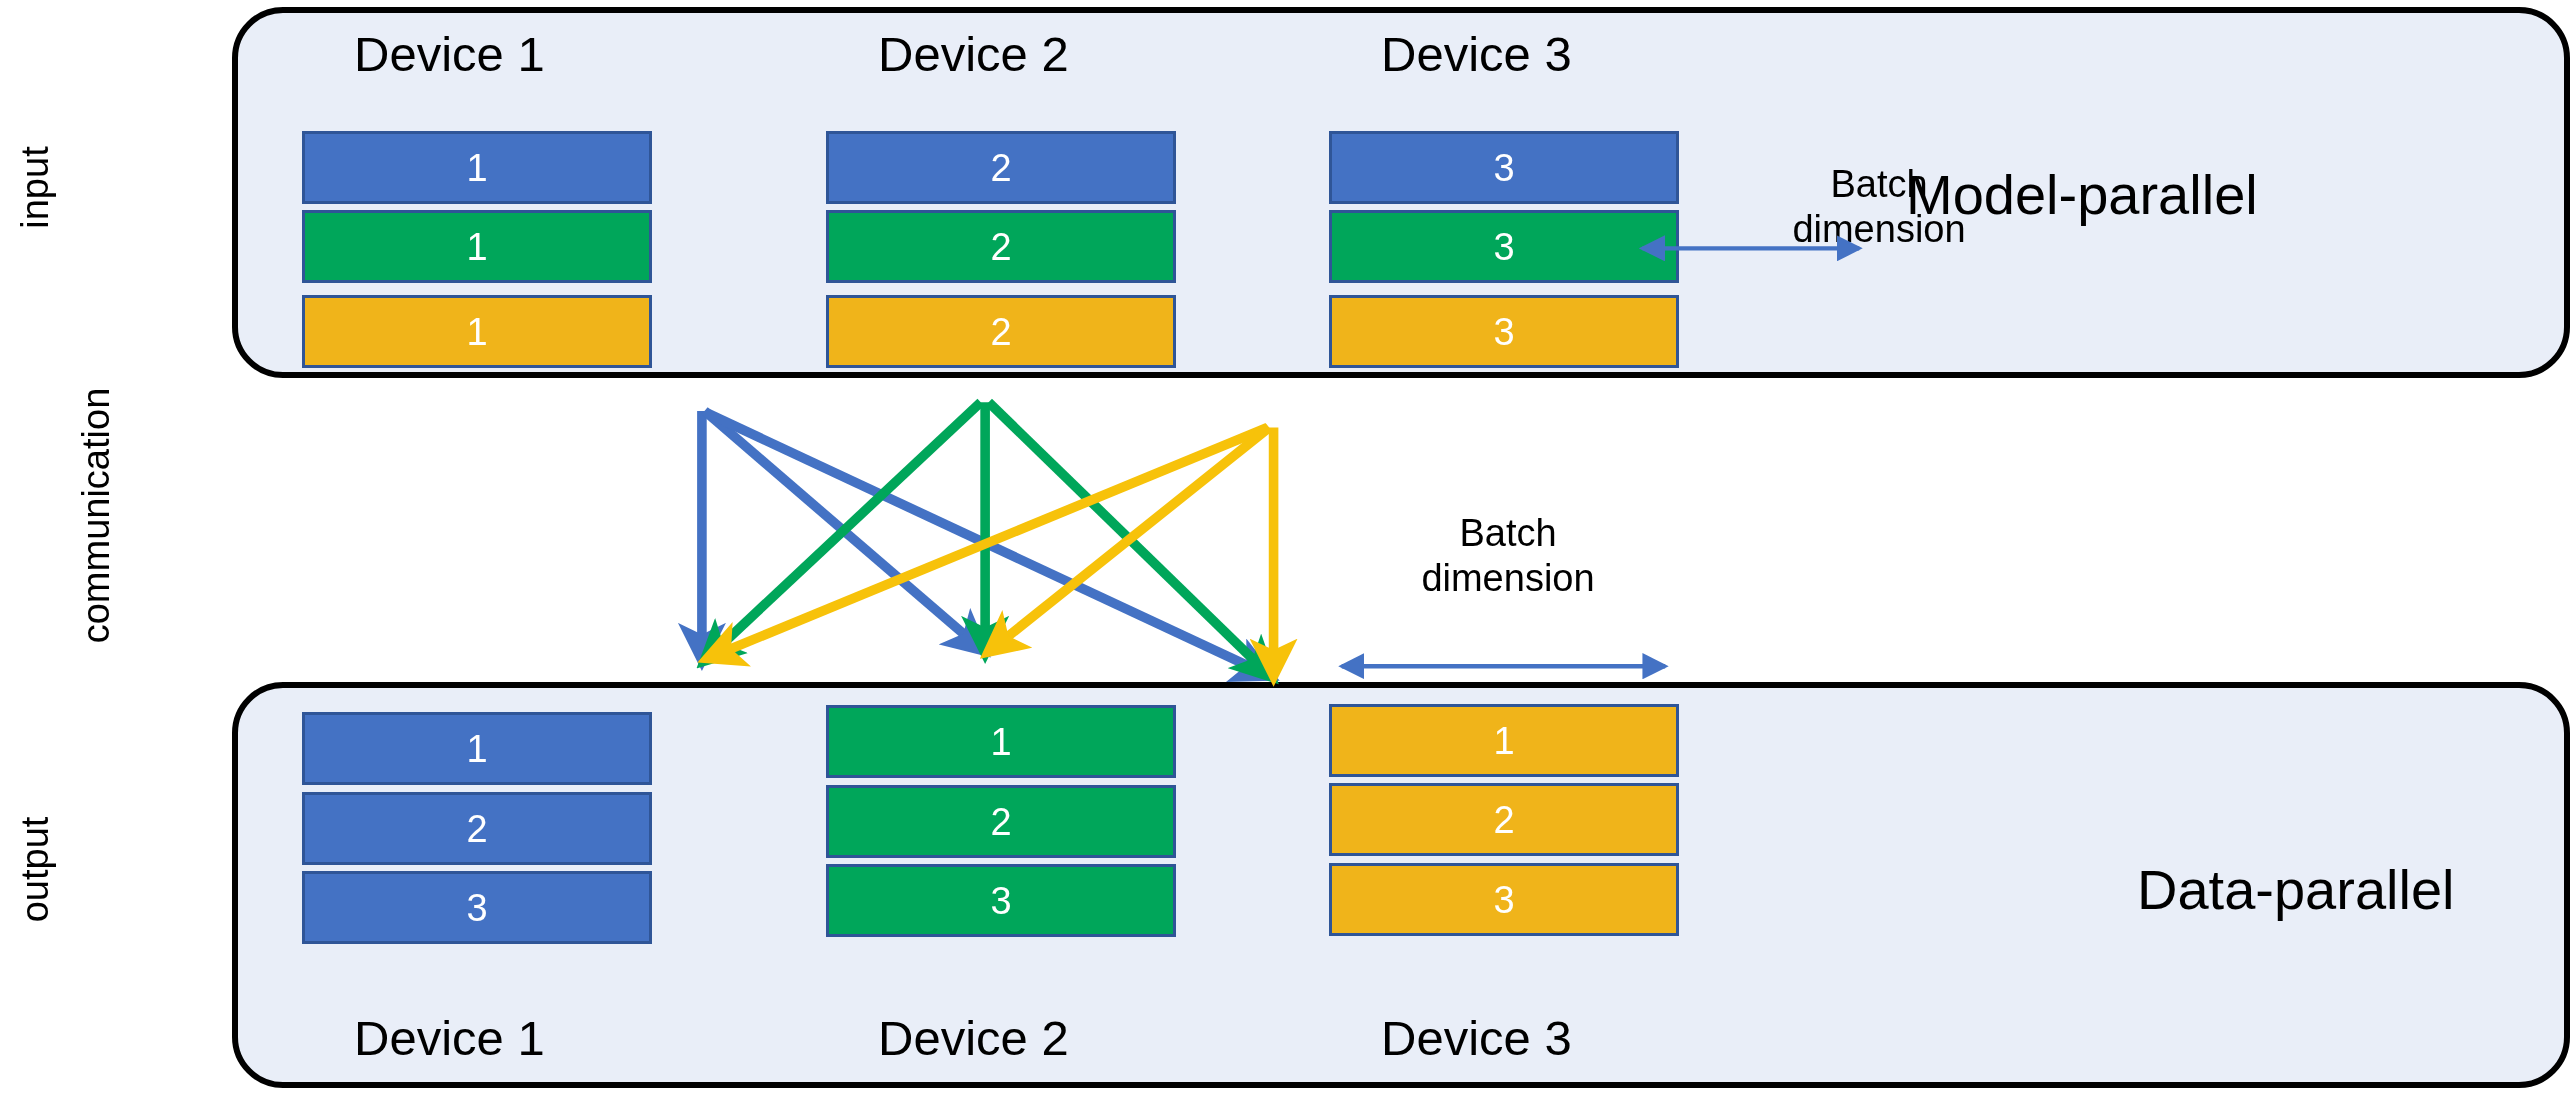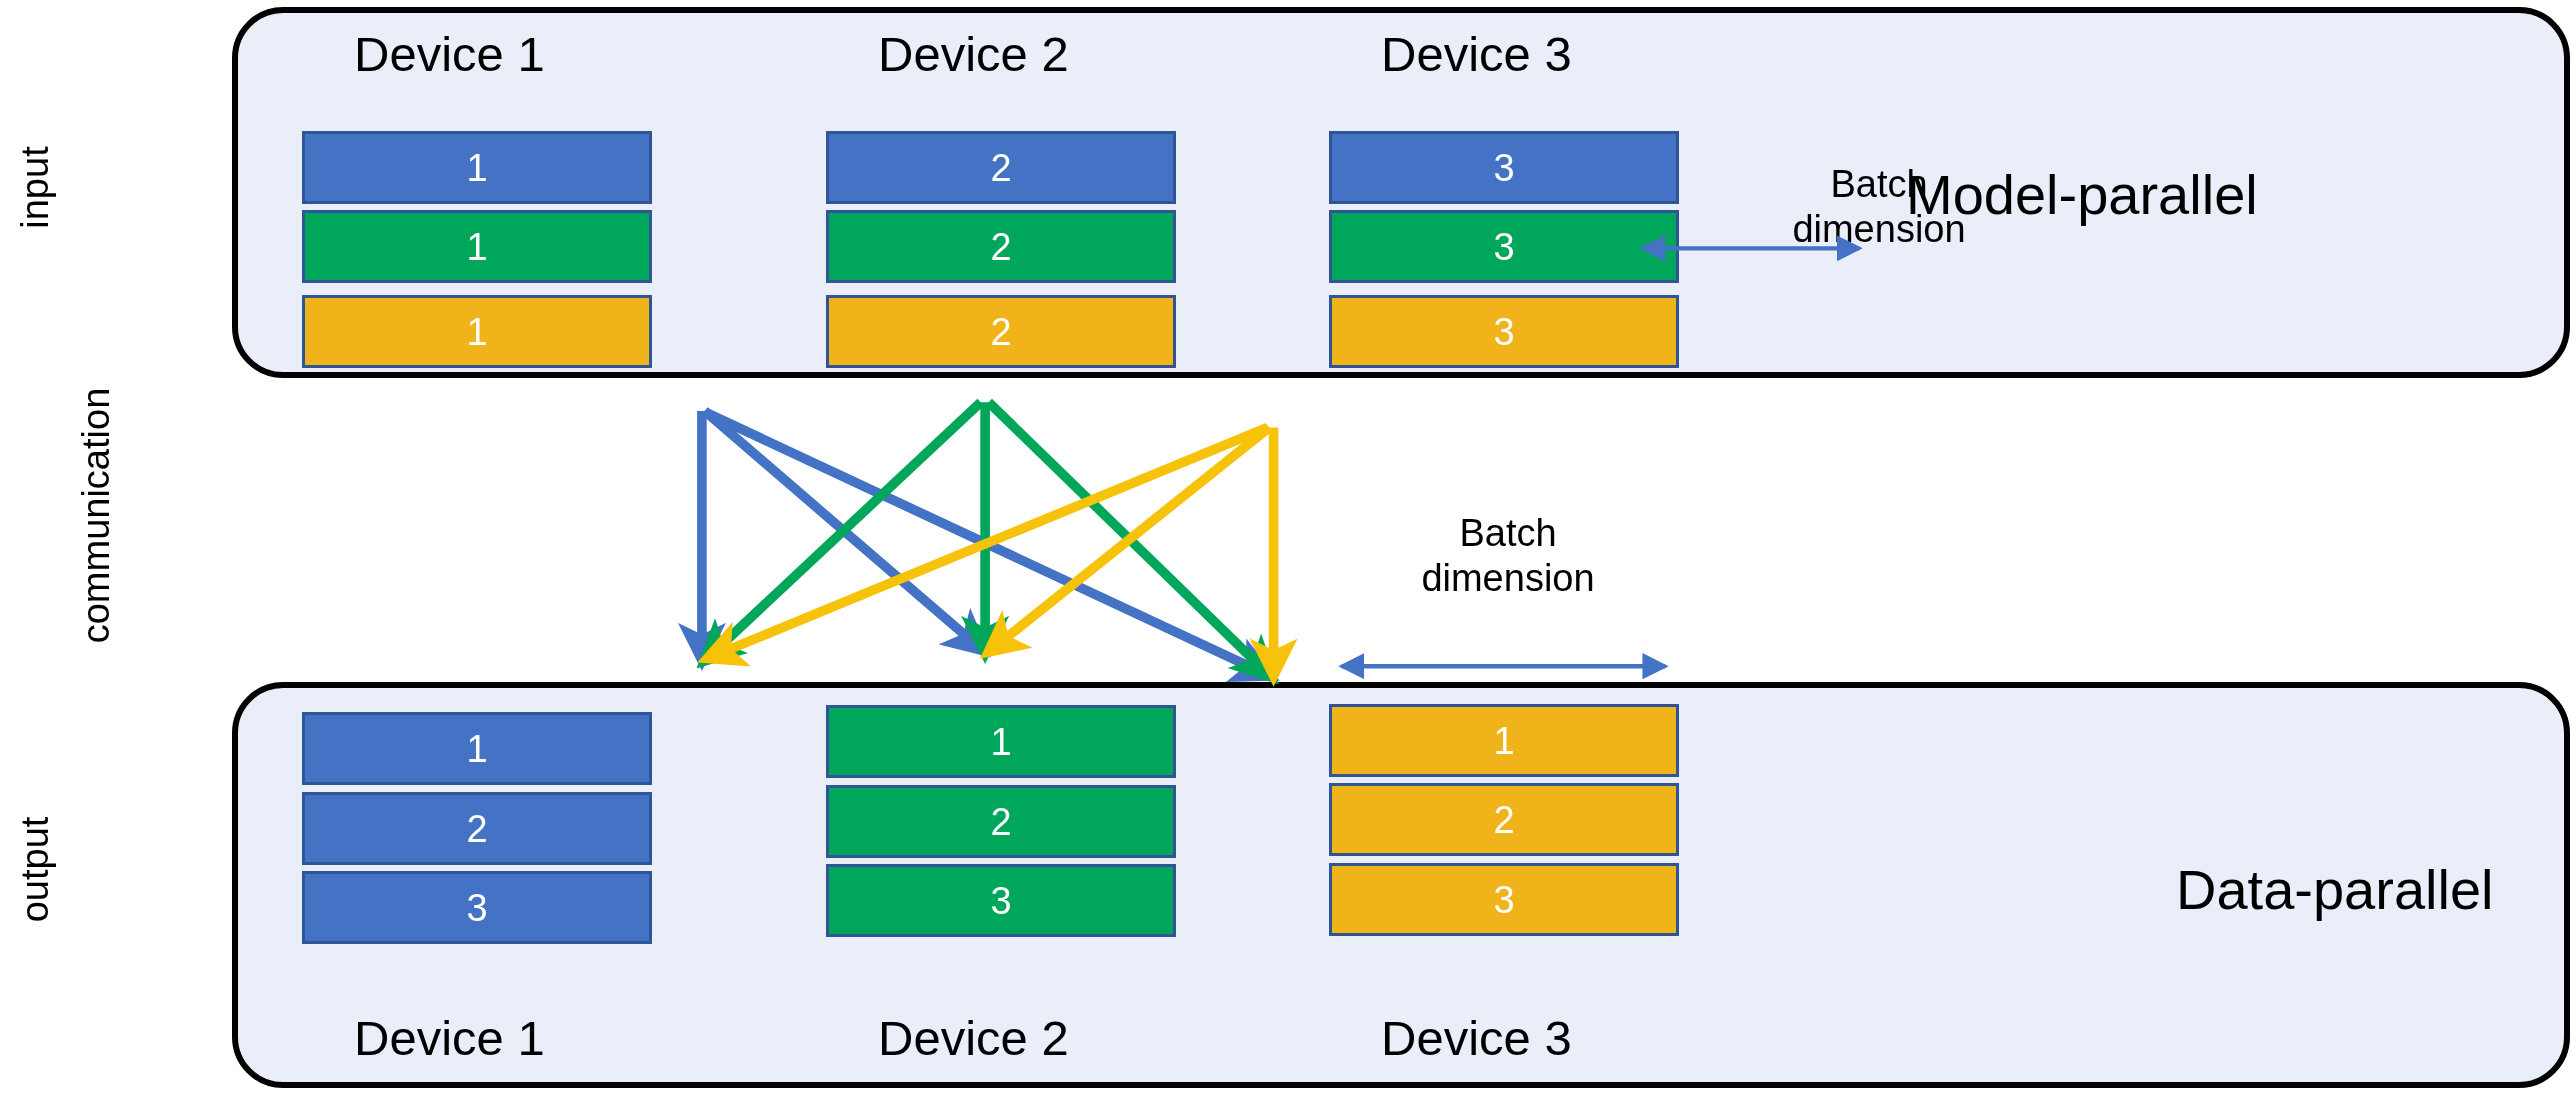--- a/index.html
+++ b/index.html
@@ -96,21 +96,21 @@
 
   
   .mode-caption {
     position: absolute;
     font-size: 56px;
     color: #000000;
     white-space: nowrap;
     font-family: "Liberation Sans", sans-serif;
   }
   #caption-model { left: 1906px; top: 162px; }
-  #caption-data  { left: 2137px; top: 857px; margin-left: 39px; }
+  #caption-data  { left: 2137px; top: 857px; }
 
   
   .batch-caption {
     position: absolute;
     font-size: 38px;
     color: #000000;
     text-align: center;
     line-height: 1.18;
     font-family: "Liberation Sans", sans-serif;
   }

